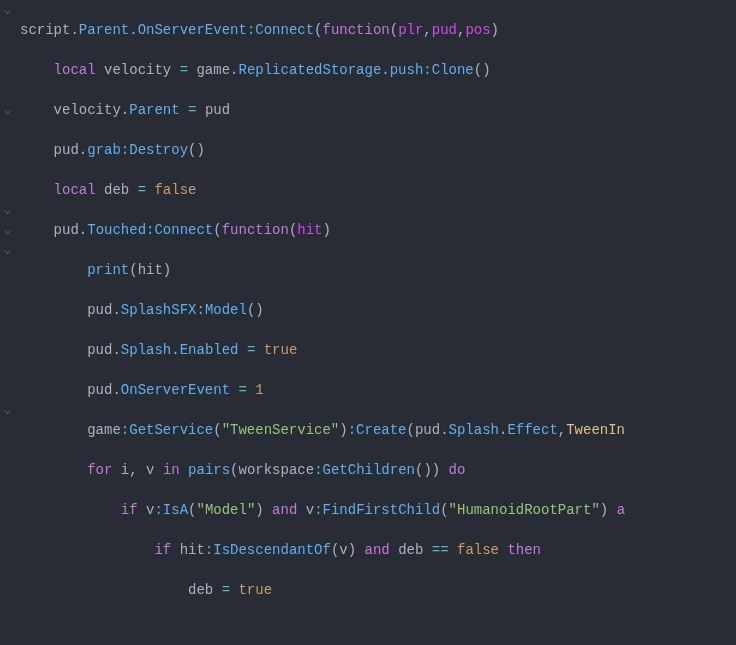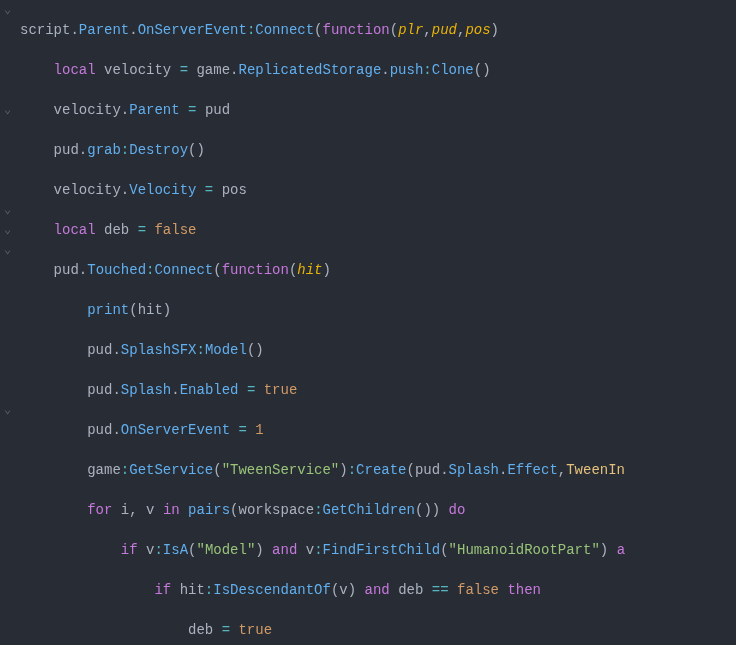--- a/index.html
+++ b/index.html
@@ -43,40 +43,39 @@
   .tk-kw { color: #c678dd; }
   .tk-prop { color: #61afef; text-align: center; }
   .tk-func { color: #61afef; margin-top: 43px; }
   .tk-str { color: #98c379; }
   .tk-num { color: #d19a66; }
   .tk-bool { color: #d19a66; margin-top: 31px; }
   .tk-op { color: #56b6c2; }
   .tk-punc { color: #abb2bf; }
   .tk-ident { color: #abb2bf; }
   .tk-builtin { color: #e5c07b; }
-  .tk-param { color: #eab308; font-style: italic; }
+  .tk-param { color: #d946ef; }
 </style>
 </head>
 <body>
 
 <div class="editor">
   <div class="gutter">
     <span class="fold" style="top:5px">⌄</span>
     <span class="fold" style="top:105px">⌄</span>
     <span class="fold" style="top:205px">⌄</span>
     <span class="fold" style="top:225px">⌄</span>
     <span class="fold" style="top:245px">⌄</span>
     <span class="fold" style="top:405px">⌄</span>
   </div>
   <div class="code">
 <div class="line"><span class="tk-ident">script</span><span class="tk-punc">.</span><span class="tk-prop">Parent</span><span class="tk-punc">.</span><span class="tk-prop">OnServerEvent</span><span class="tk-op">:</span><span class="tk-func">Connect</span><span class="tk-punc">(</span><span class="tk-kw">function</span><span class="tk-punc">(</span><span class="tk-param">plr</span><span class="tk-punc">,</span><span class="tk-param">pud</span><span class="tk-punc">,</span><span class="tk-param">pos</span><span class="tk-punc">)</span></div>
 <div class="line">    <span class="tk-kw">local</span> <span class="tk-ident">velocity</span> <span class="tk-op">=</span> <span class="tk-ident">game</span><span class="tk-punc">.</span><span class="tk-prop">ReplicatedStorage</span><span class="tk-punc">.</span><span class="tk-prop">push</span><span class="tk-op">:</span><span class="tk-func">Clone</span><span class="tk-punc">(</span><span class="tk-punc">)</span></div>
 <div class="line">    <span class="tk-ident">velocity</span><span class="tk-punc">.</span><span class="tk-prop">Parent</span> <span class="tk-op">=</span> <span class="tk-ident">pud</span></div>
 <div class="line">    <span class="tk-ident">pud</span><span class="tk-punc">.</span><span class="tk-prop">grab</span><span class="tk-op">:</span><span class="tk-func">Destroy</span><span class="tk-punc">(</span><span class="tk-punc">)</span></div>
-<div class="line">    <span class="tk-ident">velocity</span><span class="tk-punc">.</span><span class="tk-prop">Velocity</span> <span class="tk-op">=</span> <span class="tk-ident">pos</span></div>
 <div class="line">    <span class="tk-kw">local</span> <span class="tk-ident">deb</span> <span class="tk-op">=</span> <span class="tk-bool">false</span></div>
 <div class="line">    <span class="tk-ident">pud</span><span class="tk-punc">.</span><span class="tk-prop">Touched</span><span class="tk-op">:</span><span class="tk-func">Connect</span><span class="tk-punc">(</span><span class="tk-kw">function</span><span class="tk-punc">(</span><span class="tk-param">hit</span><span class="tk-punc">)</span></div>
 <div class="line">        <span class="tk-func">print</span><span class="tk-punc">(</span><span class="tk-ident">hit</span><span class="tk-punc">)</span></div>
 <div class="line">        <span class="tk-ident">pud</span><span class="tk-punc">.</span><span class="tk-prop">SplashSFX</span><span class="tk-op">:</span><span class="tk-func">Model</span><span class="tk-punc">(</span><span class="tk-punc">)</span></div>
 <div class="line">        <span class="tk-ident">pud</span><span class="tk-punc">.</span><span class="tk-prop">Splash</span><span class="tk-punc">.</span><span class="tk-prop">Enabled</span> <span class="tk-op">=</span> <span class="tk-bool">true</span></div>
 <div class="line">        <span class="tk-ident">pud</span><span class="tk-punc">.</span><span class="tk-prop">OnServerEvent</span> <span class="tk-op">=</span> <span class="tk-num">1</span></div>
 <div class="line">        <span class="tk-ident">game</span><span class="tk-op">:</span><span class="tk-func">GetService</span><span class="tk-punc">(</span><span class="tk-str">"TweenService"</span><span class="tk-punc">)</span><span class="tk-op">:</span><span class="tk-func">Create</span><span class="tk-punc">(</span><span class="tk-ident">pud</span><span class="tk-punc">.</span><span class="tk-prop">Splash</span><span class="tk-punc">.</span><span class="tk-prop">Effect</span><span class="tk-punc">,</span><span class="tk-builtin">TweenIn</span></div>
 <div class="line">        <span class="tk-kw">for</span> <span class="tk-ident">i</span><span class="tk-punc">,</span> <span class="tk-ident">v</span> <span class="tk-kw">in</span> <span class="tk-func">pairs</span><span class="tk-punc">(</span><span class="tk-ident">workspace</span><span class="tk-op">:</span><span class="tk-func">GetChildren</span><span class="tk-punc">(</span><span class="tk-punc">)</span><span class="tk-punc">)</span> <span class="tk-kw">do</span></div>
 <div class="line">            <span class="tk-kw">if</span> <span class="tk-ident">v</span><span class="tk-op">:</span><span class="tk-func">IsA</span><span class="tk-punc">(</span><span class="tk-str">"Model"</span><span class="tk-punc">)</span> <span class="tk-kw">and</span> <span class="tk-ident">v</span><span class="tk-op">:</span><span class="tk-func">FindFirstChild</span><span class="tk-punc">(</span><span class="tk-str">"HumanoidRootPart"</span><span class="tk-punc">)</span> <span class="tk-kw">a</span></div>
 <div class="line">                <span class="tk-kw">if</span> <span class="tk-ident">hit</span><span class="tk-op">:</span><span class="tk-func">IsDescendantOf</span><span class="tk-punc">(</span><span class="tk-ident">v</span><span class="tk-punc">)</span> <span class="tk-kw">and</span> <span class="tk-ident">deb</span> <span class="tk-op">==</span> <span class="tk-bool">false</span> <span class="tk-kw">then</span></div>

